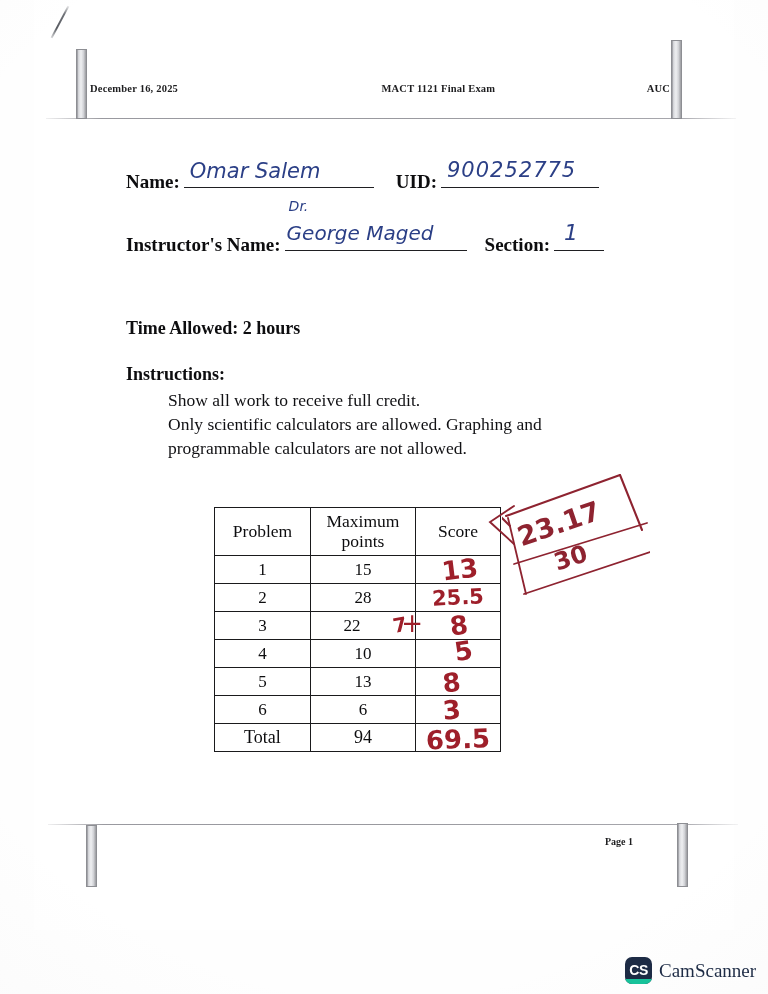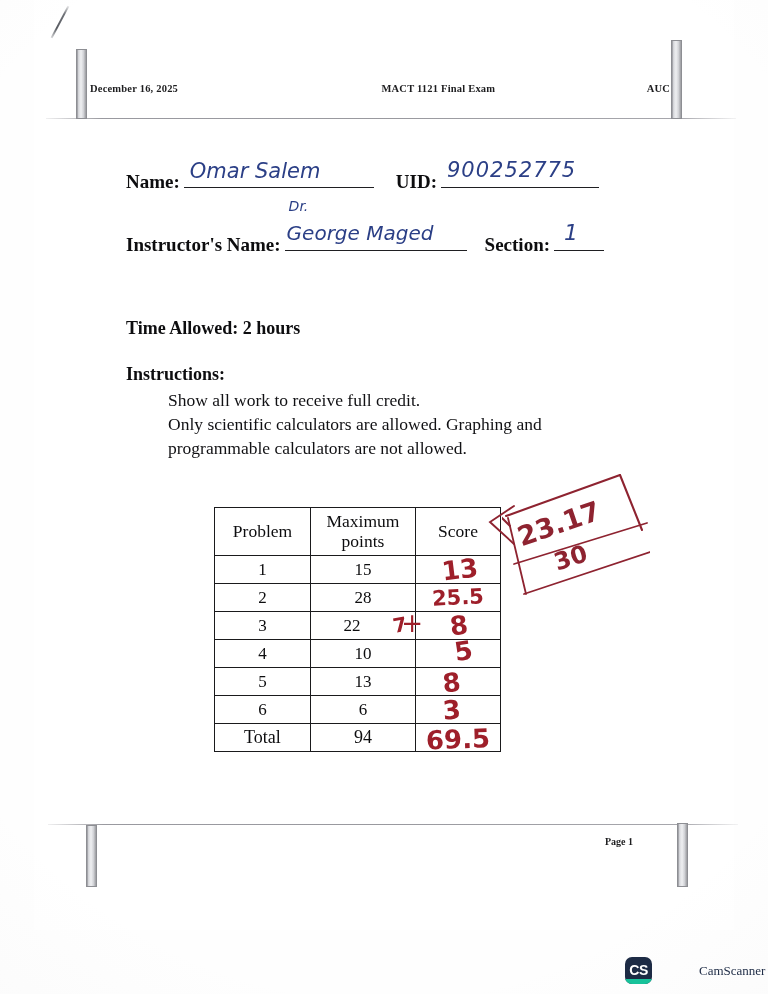--- a/index.html
+++ b/index.html
@@ -232,23 +232,22 @@
     font-family: "Liberation Sans", sans-serif;
     font-weight: bold;
     font-size: 14px;
     letter-spacing: -0.5px;
     position: relative;
     z-index: 2;
     margin-bottom: 2px;
   }
   #cs-text {
     font-family: "Liberation Serif", serif;
-    font-size: 13px;
+    font-size: 19px;
     color: #1d2b45;
-    margin-left: 40px;
   }
 </style>
 </head>
 <body>
 
 <div id="scan-page">
   <div id="paper-area"></div>
 
   <div class="pencil-stroke" style="left:59px; top:4px; height:36px; transform: rotate(28deg);"></div>
 

